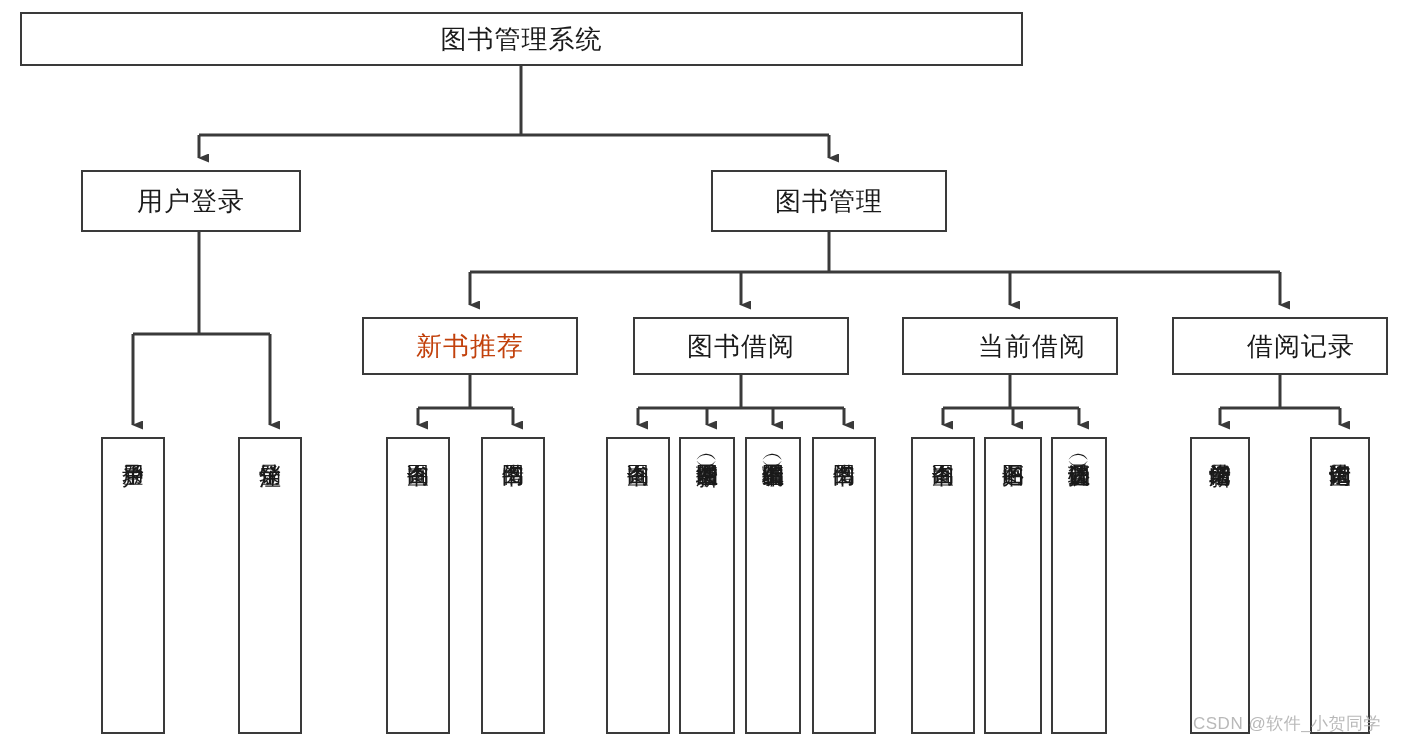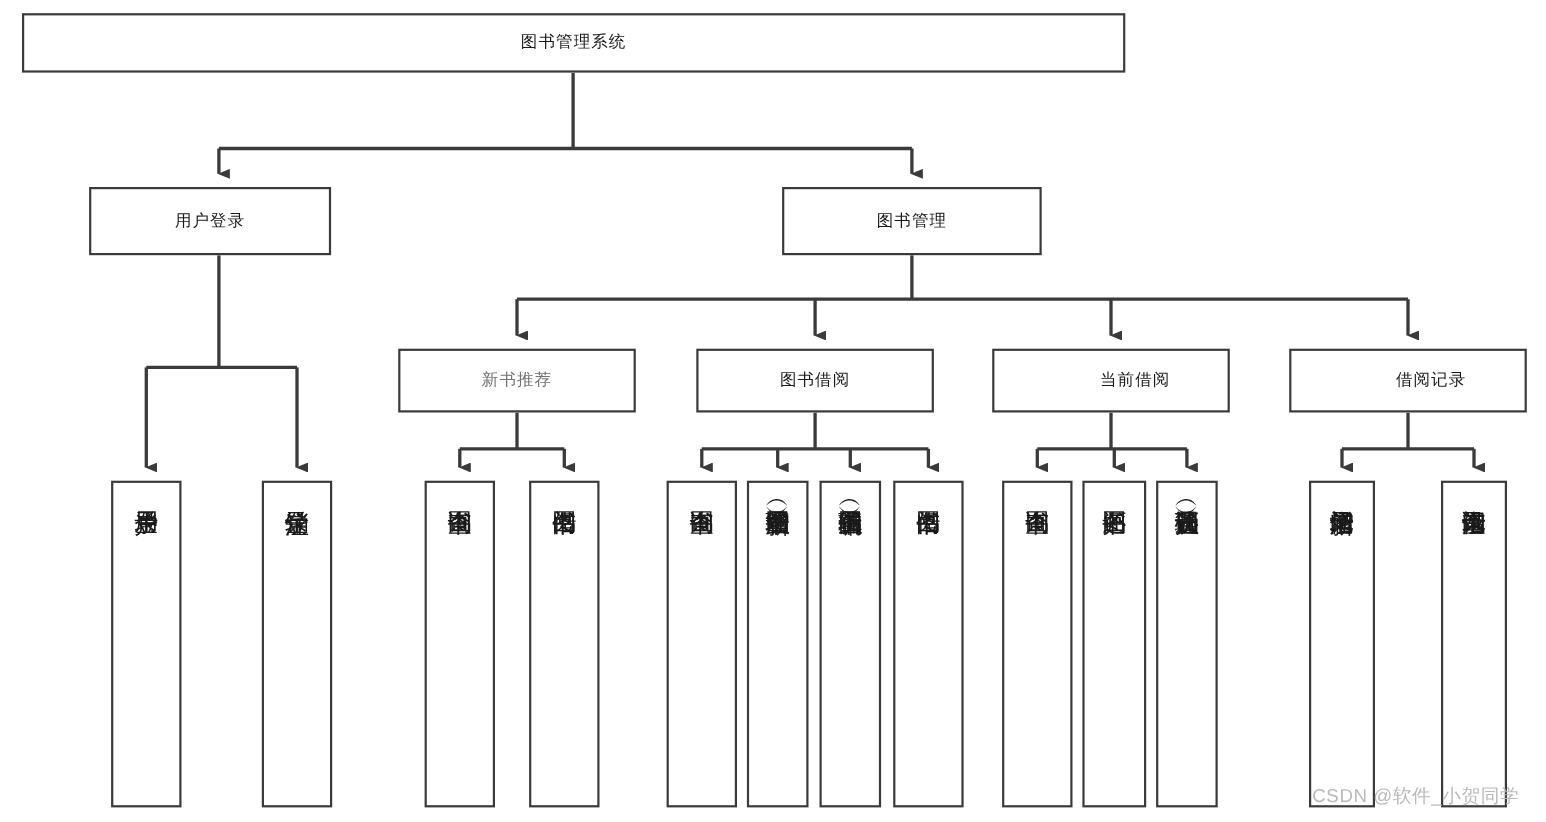--- a/index.html
+++ b/index.html
@@ -30,21 +30,21 @@
     position: absolute;
     box-sizing: border-box;
     background: #ffffff;
     border: 2px solid #3a3a3a;
     display: flex;
     align-items: center;
     justify-content: center;
     color: #1a1a1a;
   }
   .node.horizontal {
-    font-size: 15px;
+    font-size: 26px;
     line-height: 1.1;
     letter-spacing: 1px;
   }
   .node.vertical {
     font-size: 22px;
     line-height: 1.18;
     letter-spacing: 0px;
     align-items: flex-start;
     padding-top: 8px;
   }
@@ -127,21 +127,21 @@
     <span class="htext">图书管理系统</span>
   </div>
 
   <div class="node horizontal" id="node-l1-0" style="left: 81px; top: 170px; width: 220px; height: 62px; border-color: rgb(58, 58, 58); background: rgb(255, 255, 255); color: rgb(26, 26, 26); text-align: center;">
     <span class="htext">用户登录</span>
   </div>
   <div class="node horizontal" id="node-l1-1" style="left: 711px; top: 170px; width: 236px; height: 62px; border-color: rgb(58, 58, 58); background: rgb(255, 255, 255); color: rgb(26, 26, 26);">
     <span class="htext">图书管理</span>
   </div>
 
-  <div class="node horizontal" id="node-l2-0" style="left: 362px; top: 317px; width: 216px; height: 58px; border-color: rgb(58, 58, 58); background: rgb(255, 255, 255); color: #737373;">
+  <div class="node horizontal" id="node-l2-0" style="left: 362px; top: 317px; width: 216px; height: 58px; border-color: rgb(58, 58, 58); background: rgb(255, 255, 255); color: #c2410c;">
     <span class="htext">新书推荐</span>
   </div>
   <div class="node horizontal" id="node-l2-1" style="left: 633px; top: 317px; width: 216px; height: 58px; border-color: rgb(58, 58, 58); background: rgb(255, 255, 255); color: rgb(26, 26, 26);">
     <span class="htext">图书借阅</span>
   </div>
   <div class="node horizontal" id="node-l2-2" style="left: 902px; top: 317px; width: 216px; height: 58px; border-color: rgb(58, 58, 58); background: rgb(255, 255, 255); color: rgb(26, 26, 26); padding-left: 44px;">
     <span class="htext">当前借阅</span>
   </div>
   <div class="node horizontal" id="node-l2-3" style="left: 1172px; top: 317px; width: 216px; height: 58px; border-color: rgb(58, 58, 58); background: rgb(255, 255, 255); color: rgb(26, 26, 26); padding-left: 42px;">
     <span class="htext">借阅记录</span>

